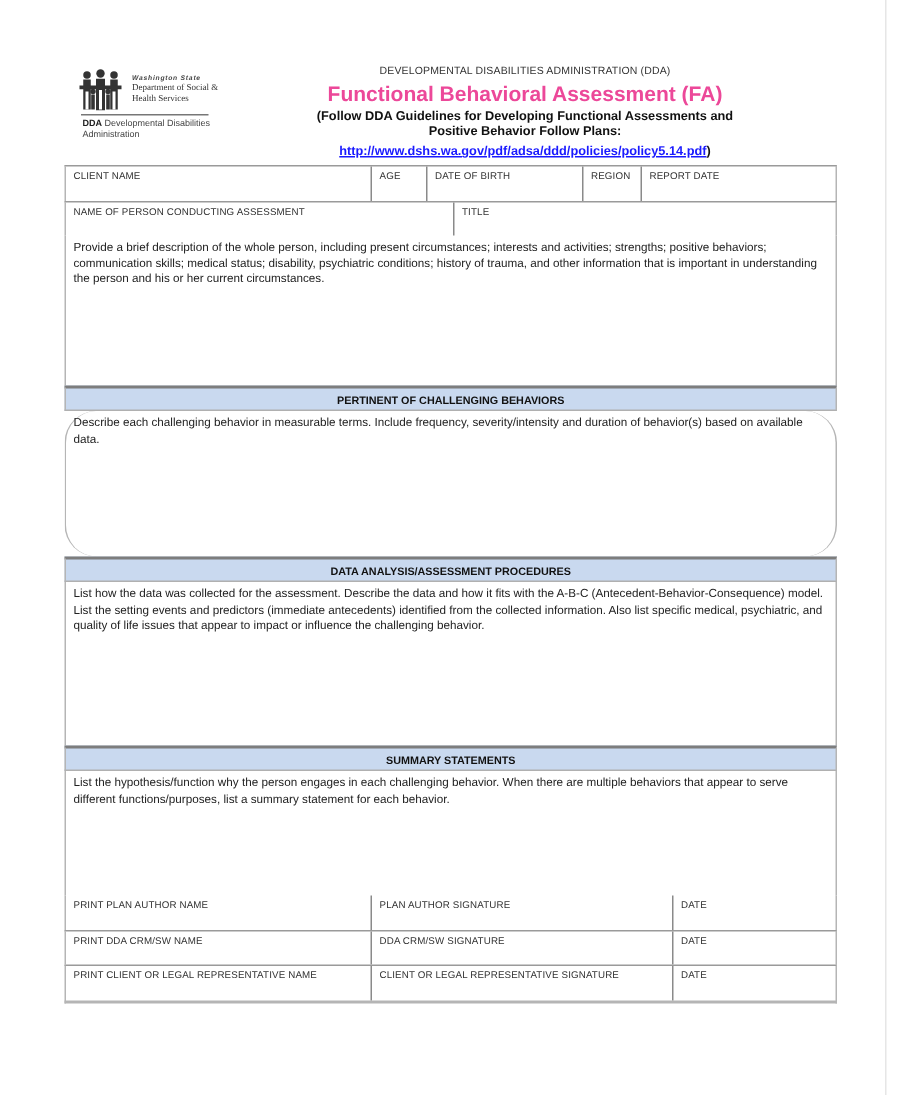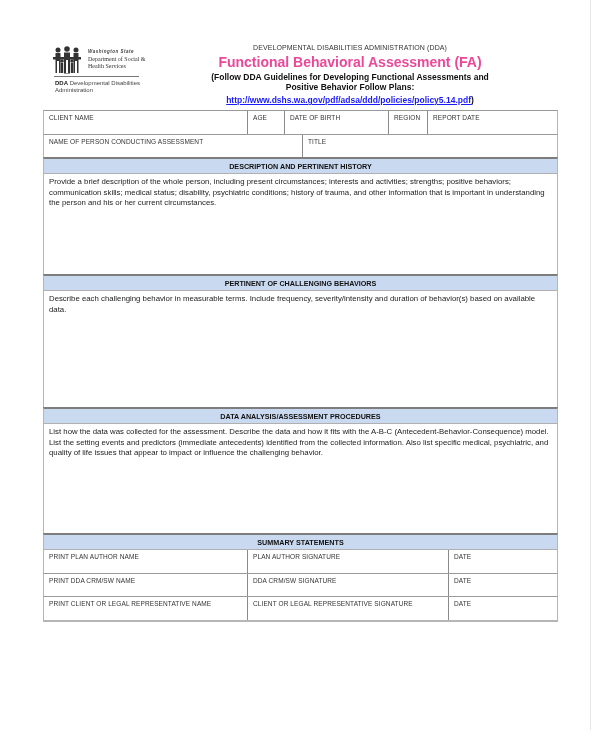--- a/index.html
+++ b/index.html
@@ -82,30 +82,30 @@
     <div class="cell" style="width:104px;"><span>DATE OF BIRTH</span></div>
     <div class="cell" style="width:39px;"><span>REGION</span></div>
     <div class="cell" style="flex:1;"><span>REPORT DATE</span></div>
   </div>
 
   <div class="row" style="height:23px;">
     <div class="cell" style="width:259px;"><span>NAME OF PERSON CONDUCTING ASSESSMENT</span></div>
     <div class="cell" style="flex:1;"><span>TITLE</span></div>
   </div>
 
-  <div class="sec-head">DESCRIPTION AND PERTINENT HISTORY</div>
   <div class="sec-body" style="height:100px;"><span>Provide a brief description of the whole person, including present circumstances; interests and activities; strengths; positive behaviors; communication skills; medical status; disability, psychiatric conditions; history of trauma, and other information that is important in understanding the person and his or her current circumstances.</span></div>
 
   <div class="sec-head">PERTINENT OF CHALLENGING BEHAVIORS</div>
-  <div class="sec-body" style="height:116px;"><span>Describe each challenging behavior in measurable terms.  Include frequency, severity/intensity and duration of behavior(s) based on available data.</span></div>
+  <div class="sec-body" style="height:97px;border-radius:21px;"><span>Describe each challenging behavior in measurable terms.  Include frequency, severity/intensity and duration of behavior(s) based on available data.</span></div>
 
   <div class="sec-head">DATA ANALYSIS/ASSESSMENT PROCEDURES</div>
   <div class="sec-body" style="height:109px;"><span>List how the data was collected for the assessment.  Describe the data and how it fits with the A-B-C (Antecedent-Behavior-Consequence) model.  List the setting events and predictors (immediate antecedents) identified from the collected information.  Also list specific medical, psychiatric, and quality of life issues that appear to impact or influence the challenging behavior.</span></div>
 
   <div class="sec-head">SUMMARY STATEMENTS</div>
+  <div class="sec-body" style="height:83px;"><span>List the hypothesis/function why the person engages in each challenging behavior.  When there are multiple behaviors that appear to serve different functions/purposes, list a summary statement for each behavior.</span></div>
 
 
   <div class="row" style="height:23px; border-top:none;">
     <div class="cell" style="width:204px;"><span>PRINT PLAN AUTHOR NAME</span></div>
     <div class="cell" style="width:201px;"><span>PLAN AUTHOR SIGNATURE</span></div>
     <div class="cell" style="flex:1;"><span>DATE</span></div>
   </div>
   <div class="row" style="height:23px;">
     <div class="cell" style="width:204px;"><span>PRINT DDA CRM/SW NAME</span></div>
     <div class="cell" style="width:201px;"><span>DDA CRM/SW SIGNATURE</span></div>

